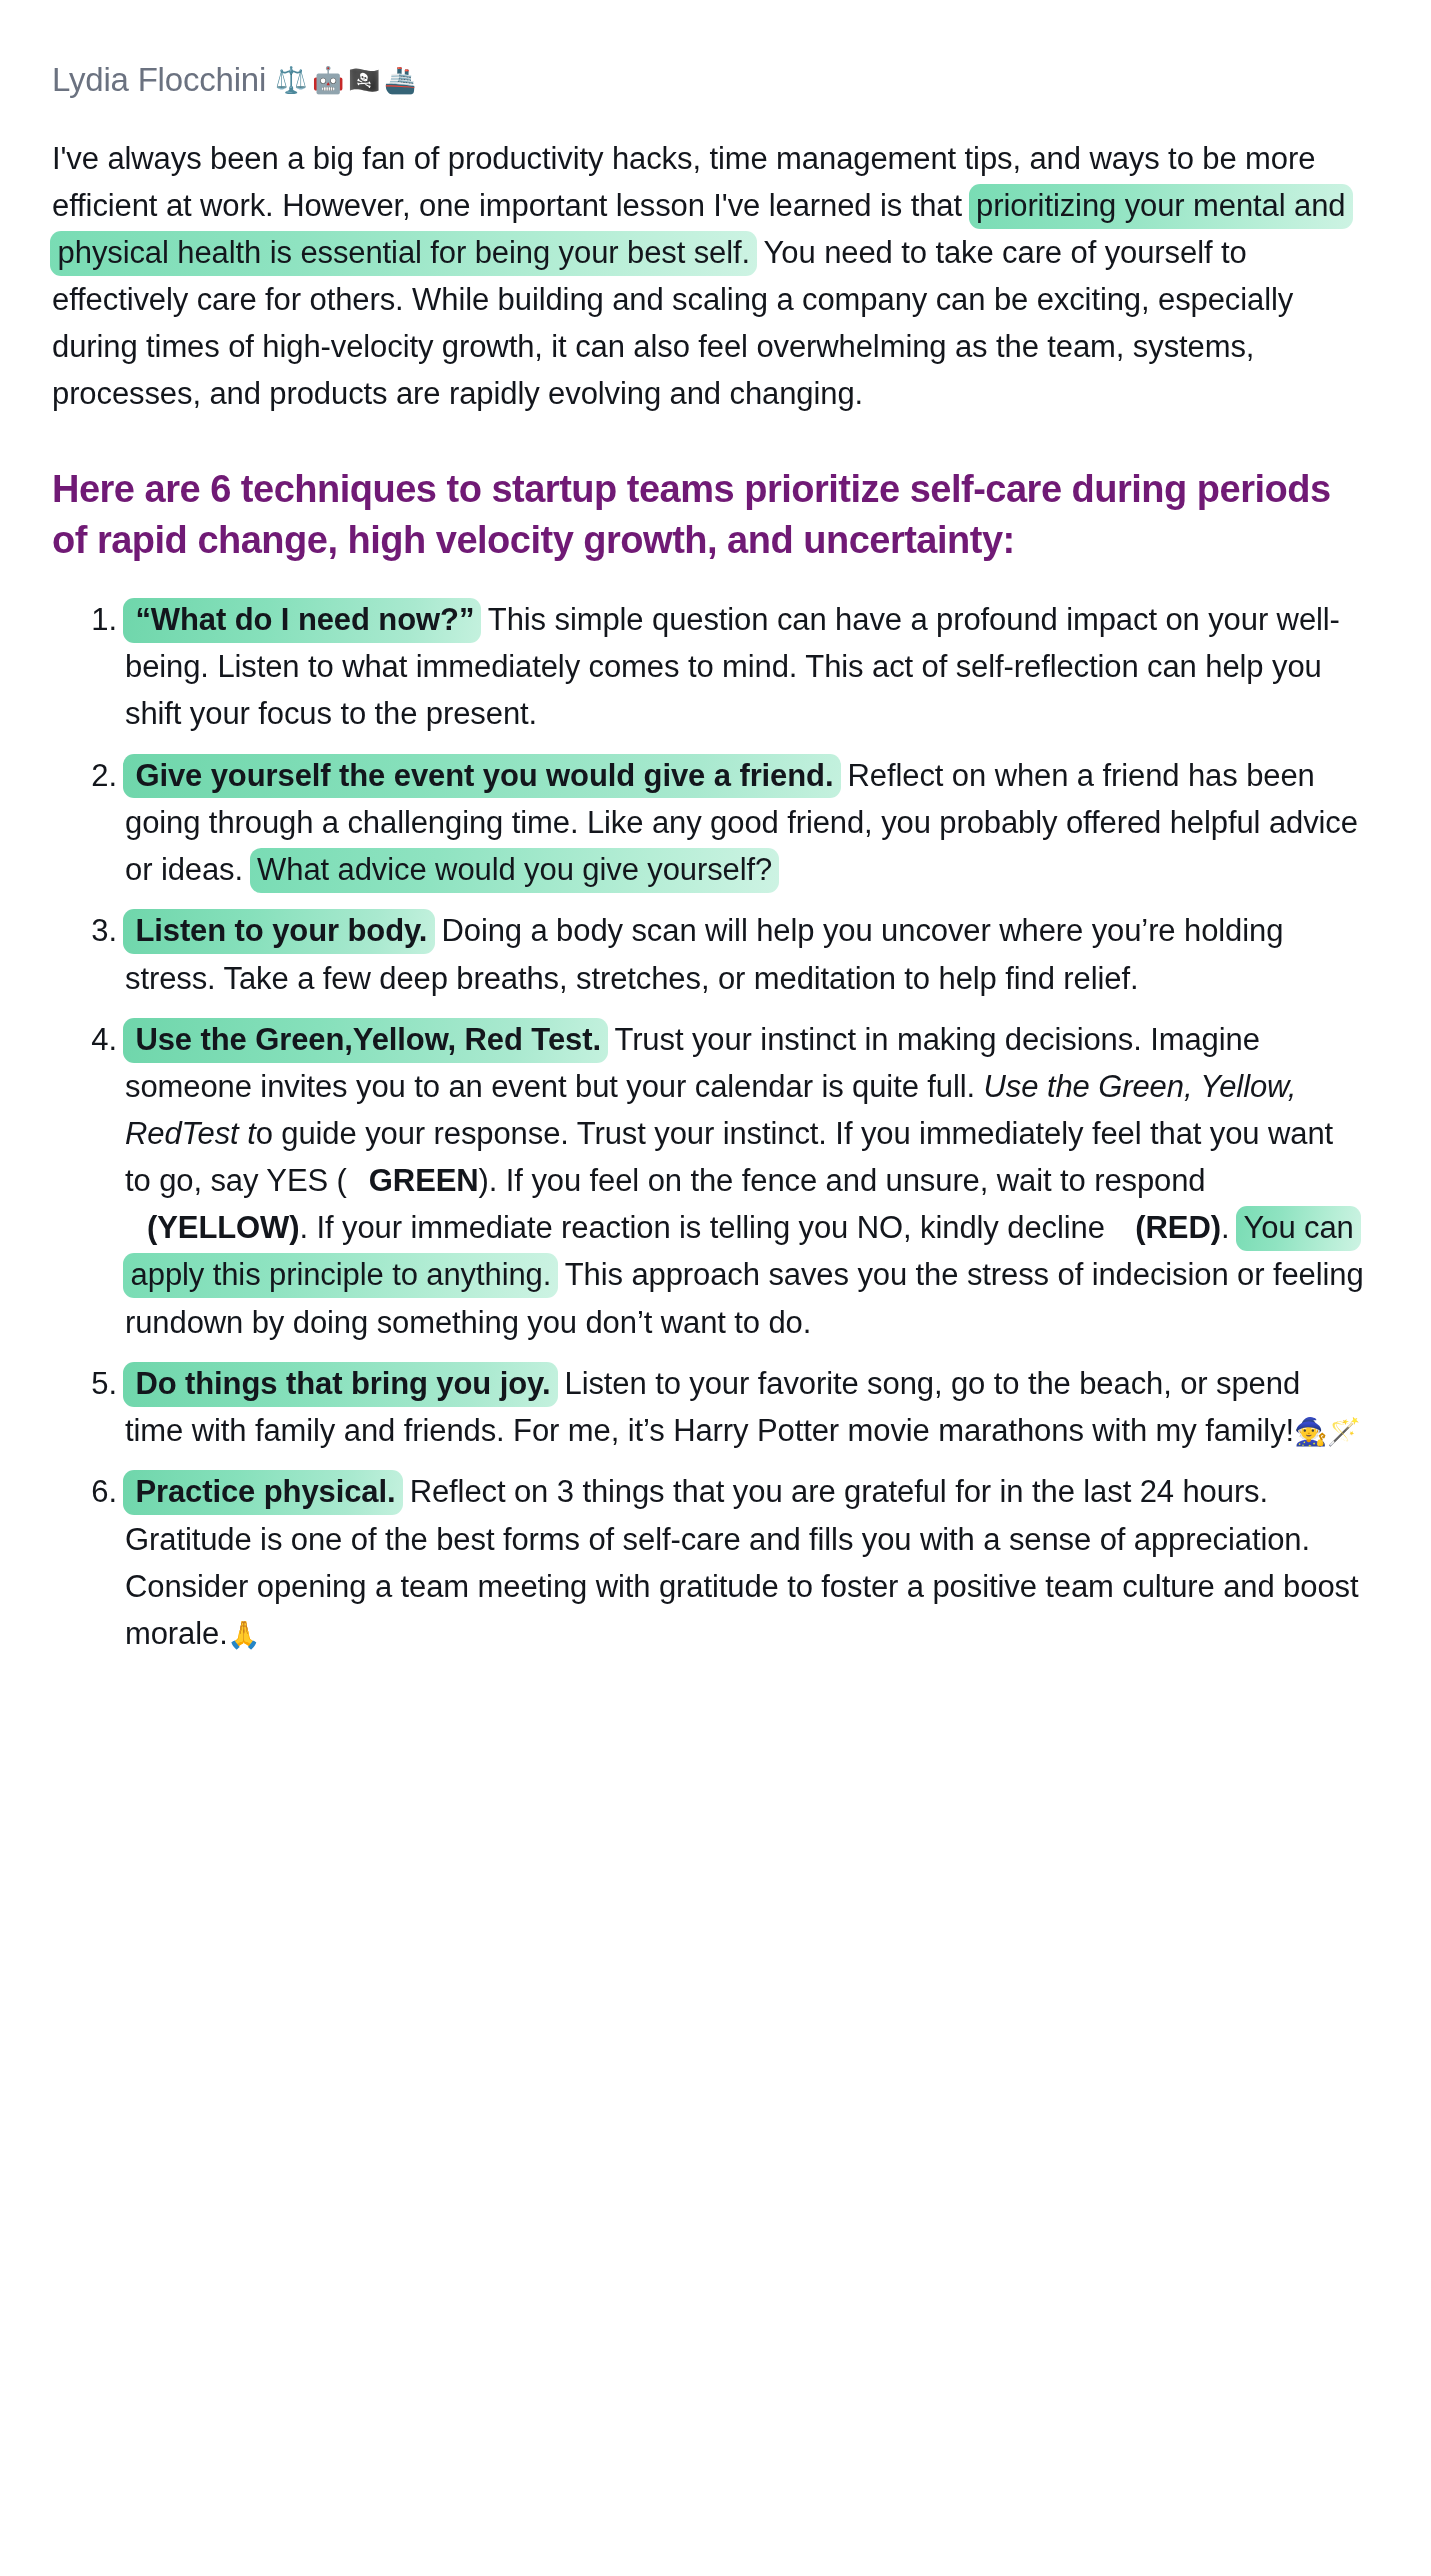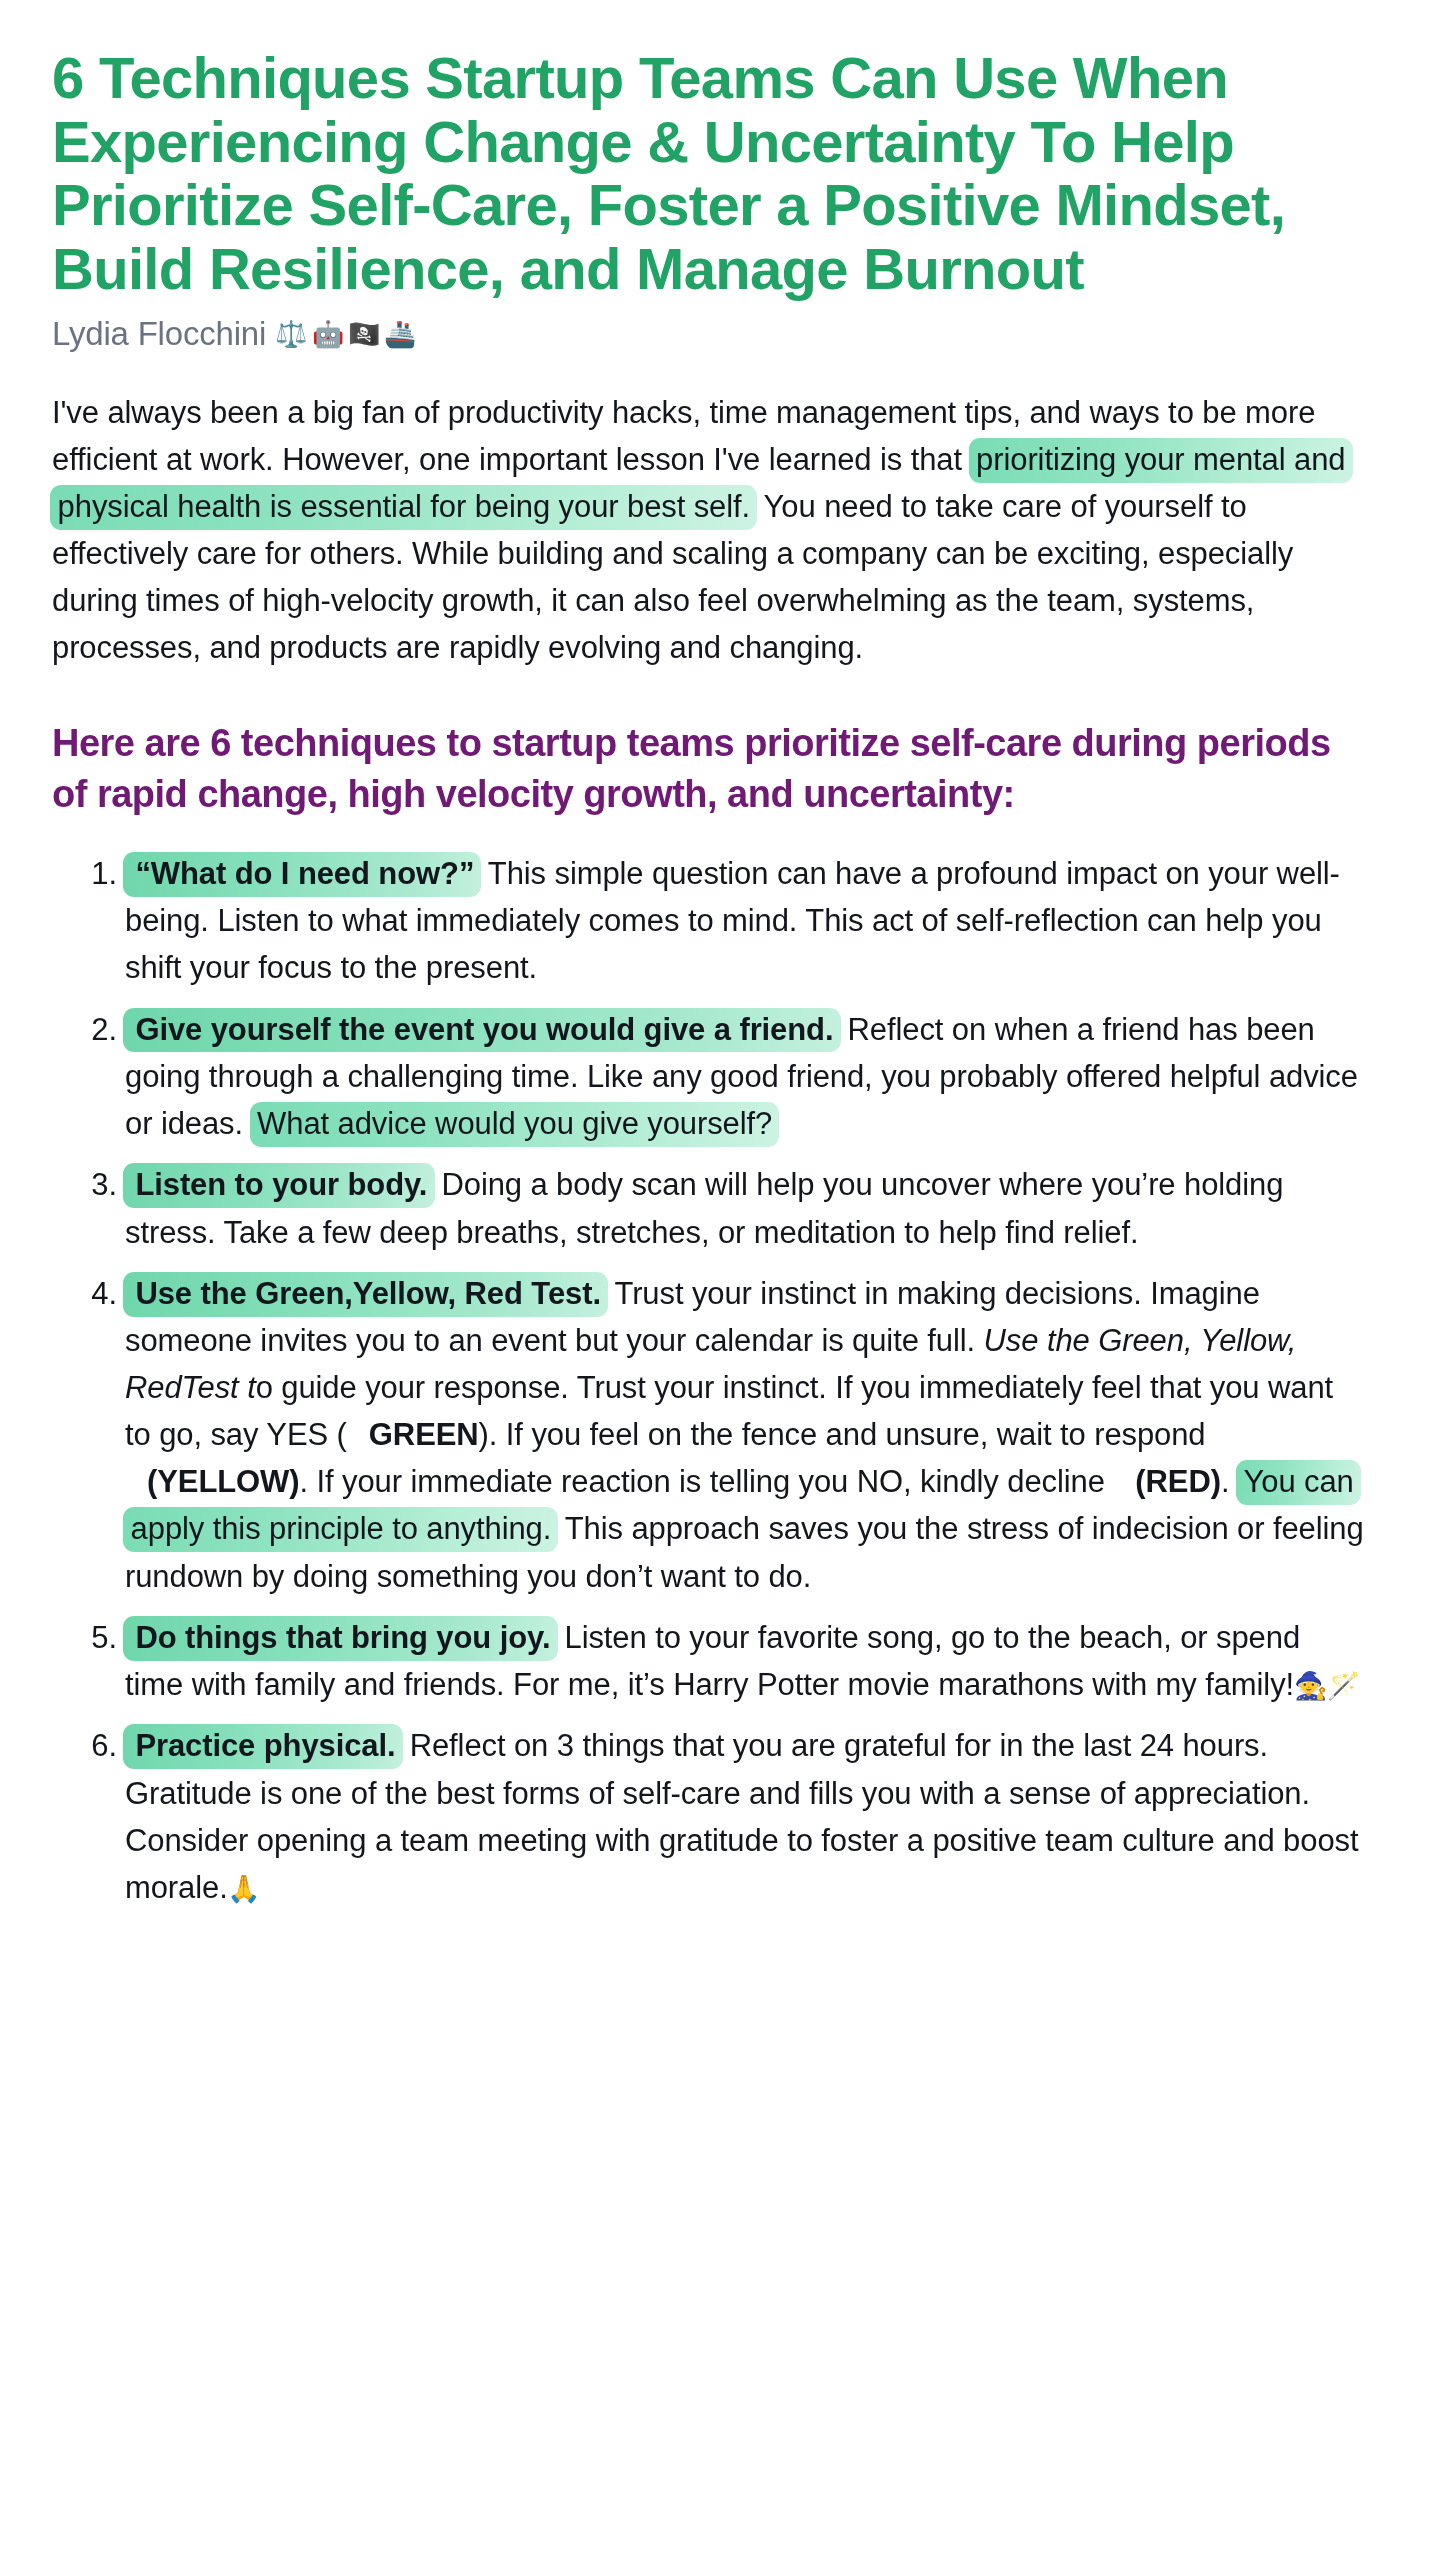--- a/index.html
+++ b/index.html
@@ -131,21 +131,20 @@
     line-height: 1;
   }
 
   .closing-para { margin-top: 27px; margin-bottom: 0; }
 </style>
 </head>
 <body>
 
 <div class="page">
 
-  <h1 class="article-title">6 Techniques Startup Teams Can Use When Experiencing Change &amp; Uncertainty To Help Prioritize Self-Care, Foster a Positive Mindset, Build Resilience, and Manage Burnout</h1>
 
   <div class="byline">
     <span class="byline-name">Lydia Flocchini</span>
       <span class="byline-emoji">⚖️🤖🏴‍☠️🚢</span>
   </div>
 
   <p class="body-text intro-para"><span>I've always been a big fan of productivity hacks, time management tips, and ways to be more efficient at work. However, one important lesson I've learned is that </span><span class="hl">prioritizing your mental and physical health is essential for being your best self.</span><span> You need to take care of yourself to effectively care for others. While building and scaling a company can be exciting, especially during times of high-velocity growth, it can also feel overwhelming as the team, systems, processes, and products are rapidly evolving and changing.</span></p>
 
   <h2 class="section-heading">Here are 6 techniques to startup teams prioritize self-care during periods of rapid change, high velocity growth, and uncertainty:</h2>
 

